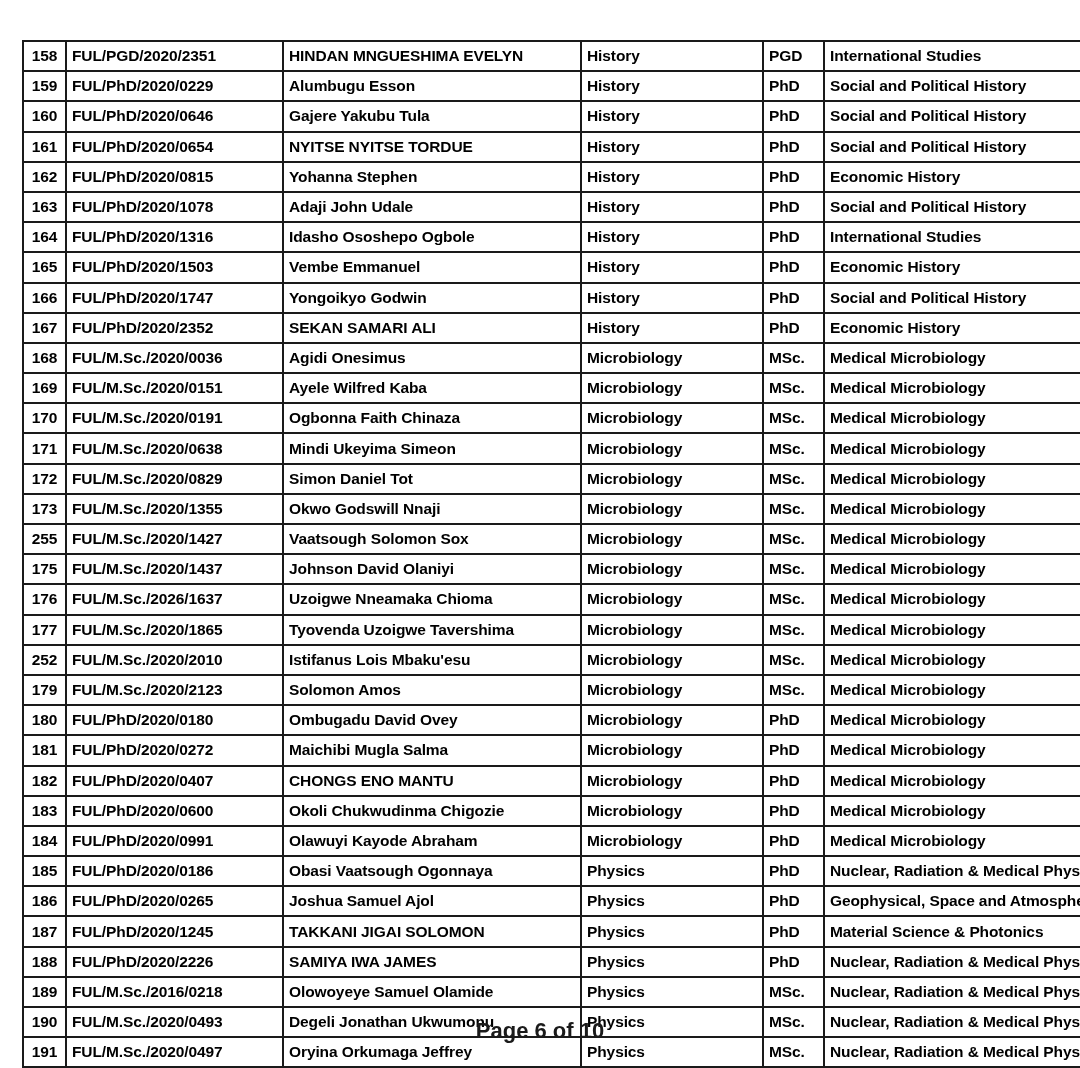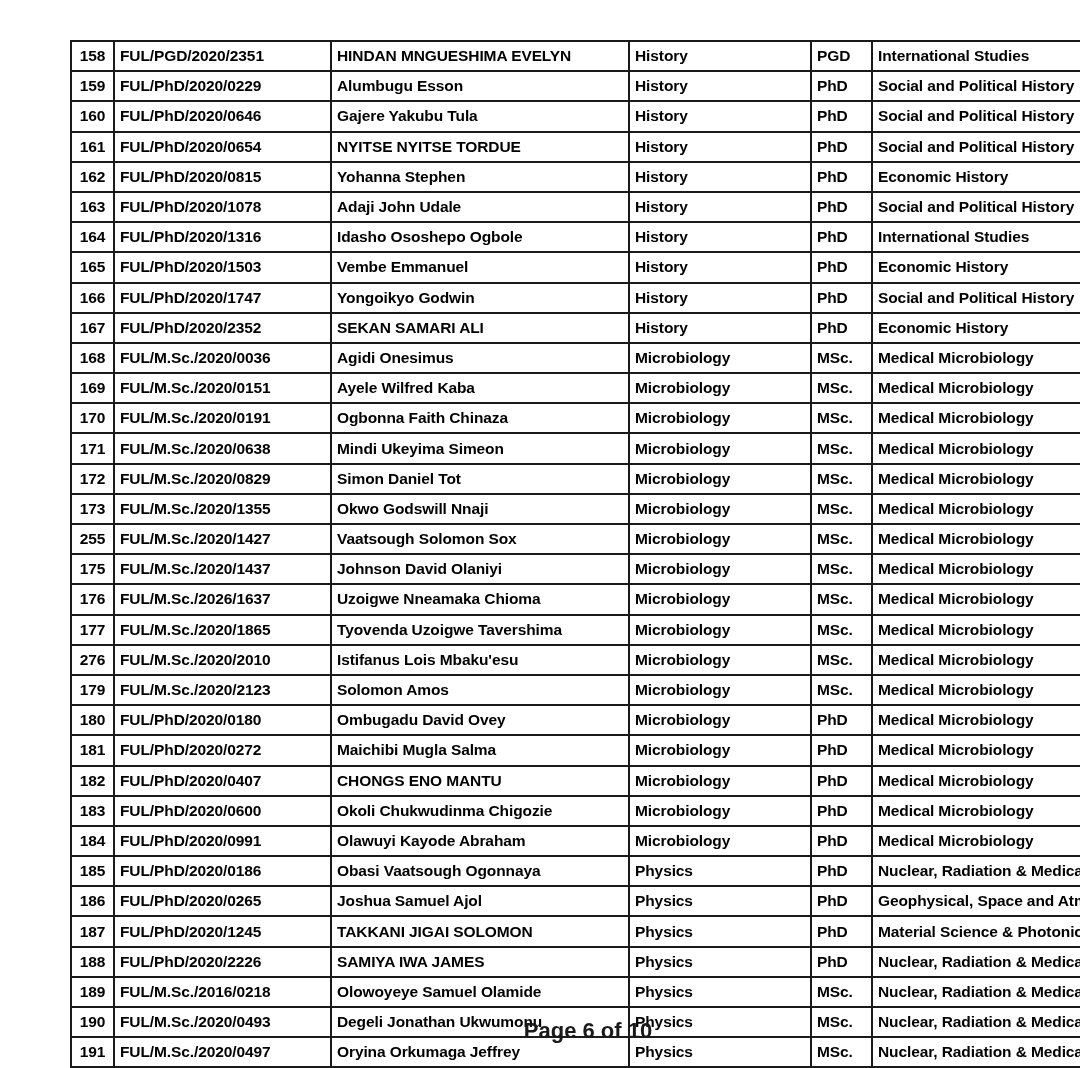--- a/index.html
+++ b/index.html
@@ -15,21 +15,20 @@
     overflow: hidden;
     position: relative;
   }
   #page {
     position: absolute;
     left: 0;
     top: 0;
     width: 960px;
     height: 1068px;
     background: #ffffff;
-    margin-left: 48px;
   }
   #table-wrap {
     position: absolute;
     left: 22px;
     top: 40px;
     width: 1125px;      
     overflow: hidden;
   }
   table.roster {
     border-collapse: collapse;
@@ -249,21 +248,21 @@
           </tr>
           <tr>
             <td class="sn">177</td>
             <td class="regno">FUL/M.Sc./2020/1865</td>
             <td class="name">Tyovenda Uzoigwe Tavershima</td>
             <td class="dept">Microbiology</td>
             <td class="prog">MSc.</td>
             <td class="spec">Medical Microbiology</td>
           </tr>
           <tr>
-            <td class="sn">276</td>
+            <td class="sn">252</td>
             <td class="regno">FUL/M.Sc./2020/2010</td>
             <td class="name">Istifanus Lois Mbaku'esu</td>
             <td class="dept">Microbiology</td>
             <td class="prog">MSc.</td>
             <td class="spec">Medical Microbiology</td>
           </tr>
           <tr>
             <td class="sn">179</td>
             <td class="regno">FUL/M.Sc./2020/2123</td>
             <td class="name">Solomon Amos</td>

